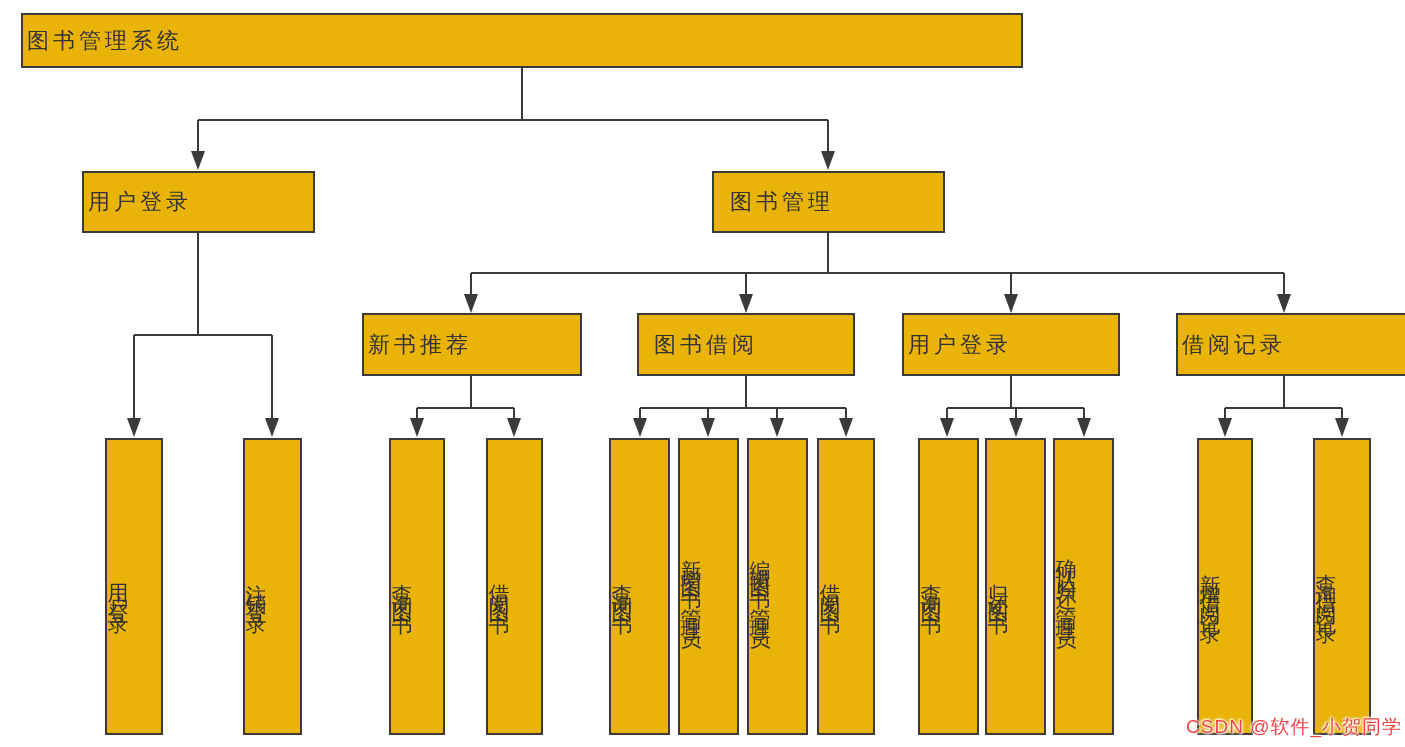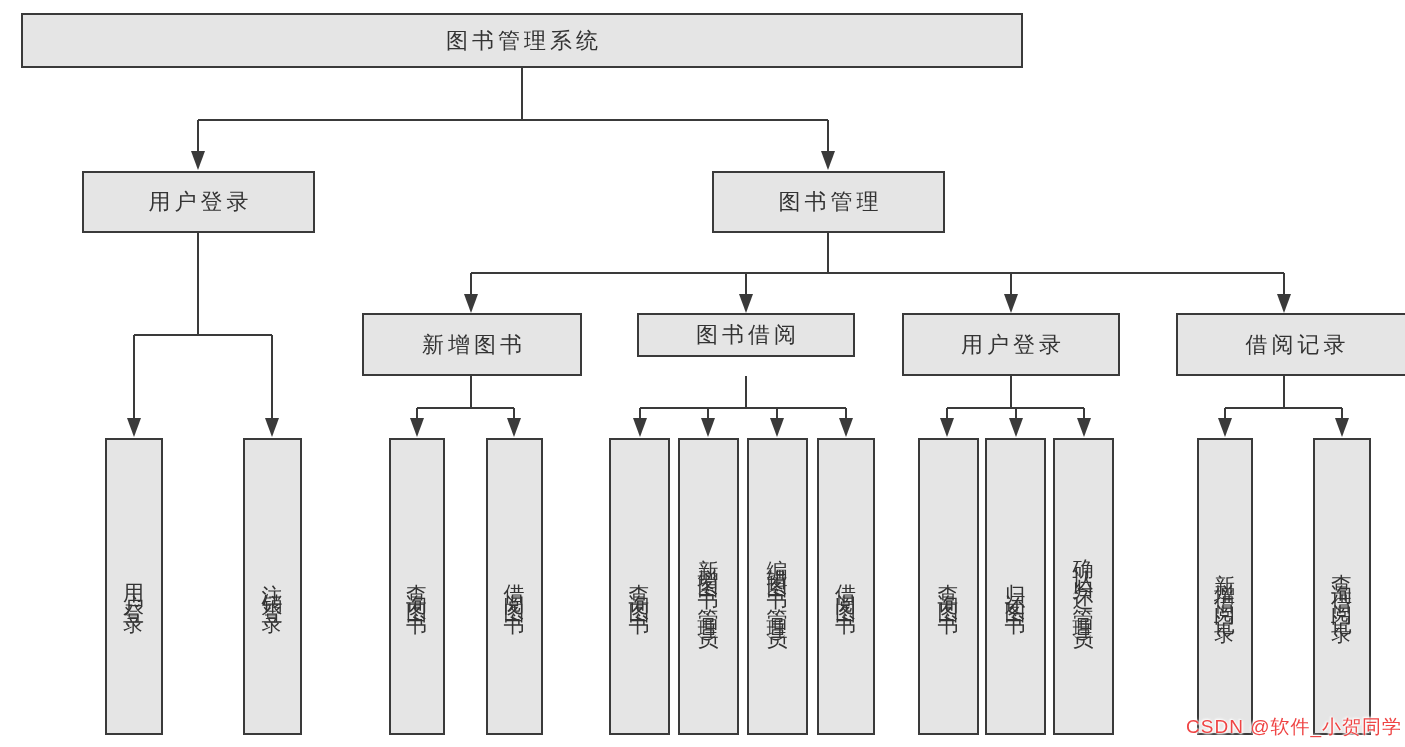--- a/index.html
+++ b/index.html
@@ -2,22 +2,22 @@
 <html><head>
 <meta charset="utf-8">
 <style>
   html,body{margin:0;padding:0;background:#ffffff;}
   .canvas{
     position:relative;width:1405px;height:747px;background:#ffffff;overflow:hidden;
     font-family:"Liberation Sans",sans-serif;
   }
   .wires{position:absolute;left:0;top:0;width:1405px;height:747px;}
   .box{
-    position:absolute;box-sizing:border-box;border:2px solid #3a3a3a;background:#e5e5e5;
-    display:flex;align-items:center;justify-content:center;color:#333333;
+    position:absolute;box-sizing:border-box;border:2px solid #3a3a3a;background:#eab308;
+    display:flex;align-items:center;color:#333333;
   }
   .h-label{font-size:22px;letter-spacing:4px;padding-left:4px;white-space:nowrap;}
   .leaf .v-label{
     writing-mode:vertical-rl;text-orientation:mixed;
     font-size:21px;letter-spacing:10px;line-height:1.1;white-space:nowrap;
   }
   .watermark{
     position:absolute;top:714px;right:3px;font-size:19px;letter-spacing:1px;
     color:#ef4444;
     text-shadow:0 0 2px #ffffff,0 0 4px #ffffff,1px 1px 2px #ffffff,-1px -1px 2px #ffffff;
@@ -71,28 +71,28 @@
     </g>
   </svg>
 
   <div class="box" style="left:21px;top:13px;width:1002px;height:55px;">
     <span class="h-label">图书管理系统</span>
   </div>
 
   <div class="box" style="left:82px;top:171px;width:233px;height:62px;">
     <span class="h-label">用户登录</span>
   </div>
-  <div class="box" style="left:712px;top:171px;width:233px;height:62px;">
+  <div class="box" style="left:712px;top:171px;width:233px;height:62px;padding-left:12px;">
     <span class="h-label">图书管理</span>
   </div>
 
   <div class="box" style="left:362px;top:313px;width:220px;height:63px;">
-    <span class="h-label">新增图书</span>
+    <span class="h-label">新书推荐</span>
   </div>
-  <div class="box" style="left:637px;top:313px;width:218px;height:44px;">
+  <div class="box" style="left:637px;top:313px;width:218px;height:63px;padding-left:11px;">
     <span class="h-label">图书借阅</span>
   </div>
   <div class="box" style="left:902px;top:313px;width:218px;height:63px;">
     <span class="h-label">用户登录</span>
   </div>
   <div class="box" style="left:1176px;top:313px;width:239px;height:63px;">
     <span class="h-label">借阅记录</span>
   </div>
 
   <div class="box leaf" style="left:105px;top:438px;width:58px;height:297px;">

